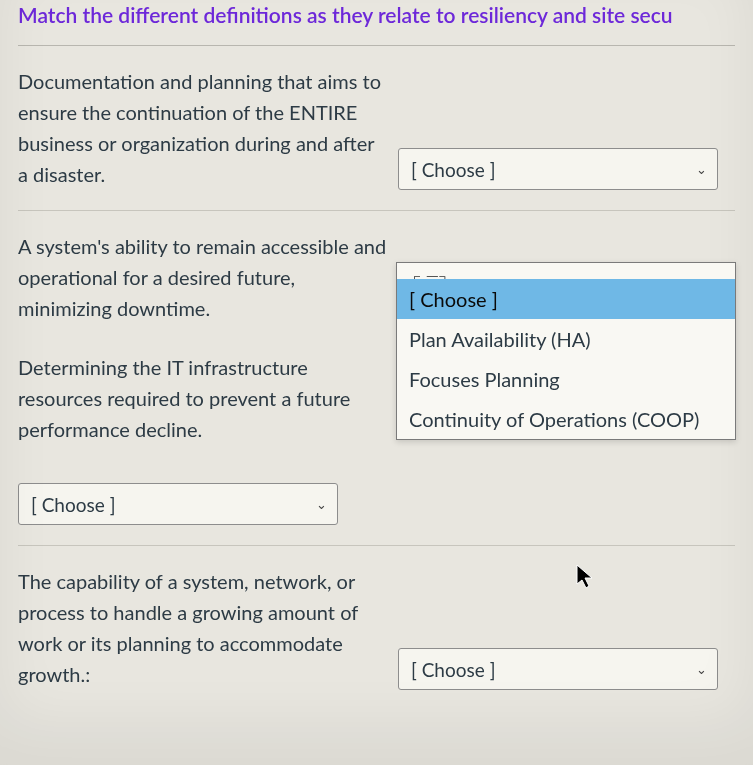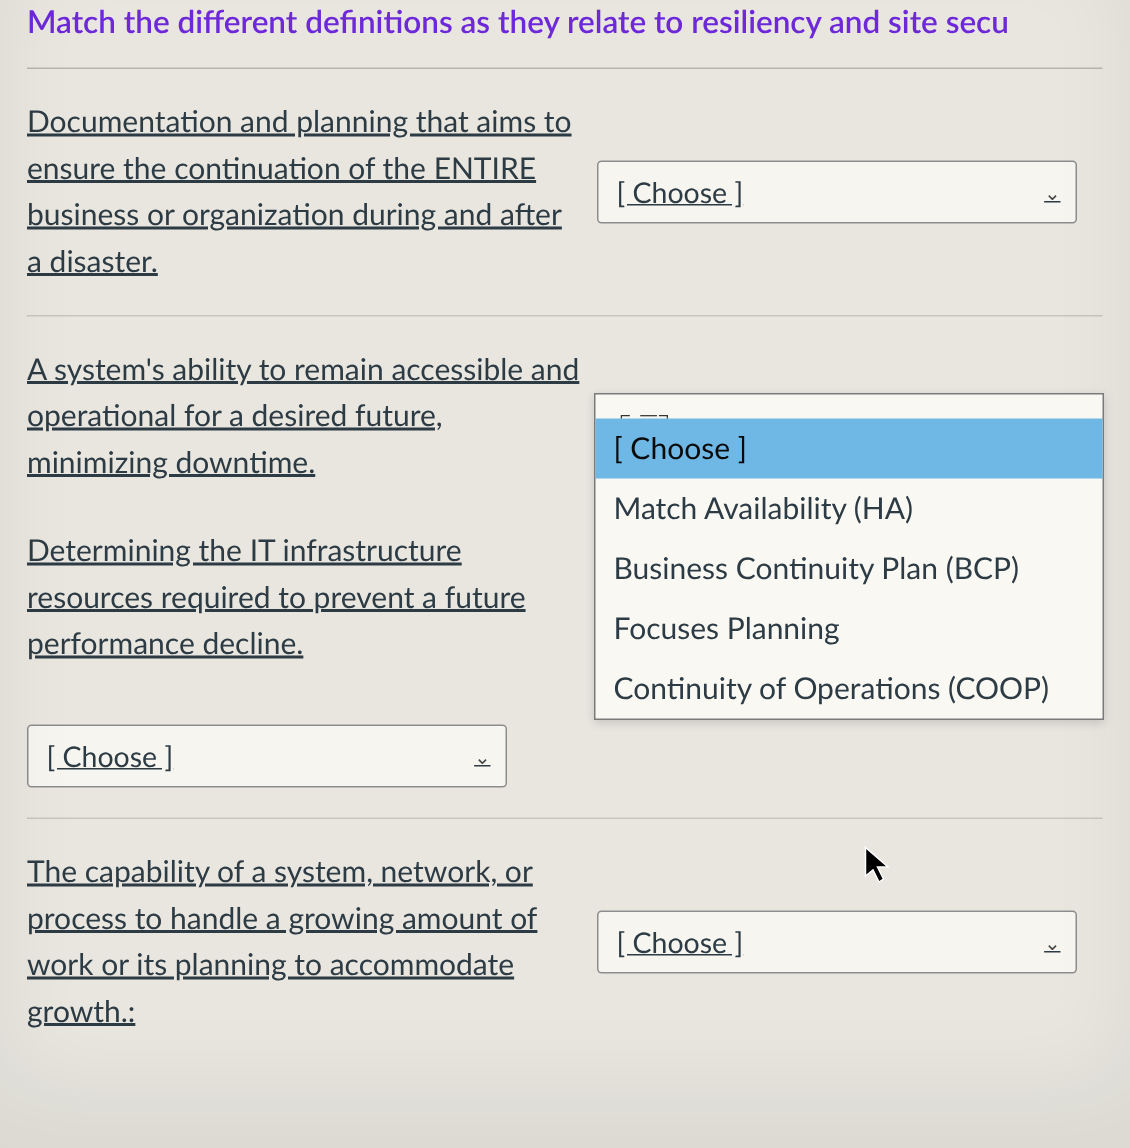--- a/index.html
+++ b/index.html
@@ -24,25 +24,24 @@
     white-space: nowrap;
     overflow: hidden;
   }
   .hr {
     border: none;
     border-top: 1px solid #b8b6af;
     margin: 0;
   }
   .row {
     display: flex;
-    align-items: center;
+    align-items: flex-end;
     padding: 20px 0 20px 0;
     border-bottom: 1px solid #c7c5bd;
     position: relative;
-    text-decoration: underline;
   }
   .row:last-of-type { border-bottom: none; }
   .prompt {
     flex: 0 0 380px;
     font-size: 20px;
     line-height: 1.55;
     color: #2d3b45;
     padding-right: 10px;
   }
   .select-wrap {
@@ -161,21 +160,20 @@
         <span class="chev">⌄</span>
       </div>
     </div>
   </div>
 
 </div>
 
 <div class="dropdown">
   <div class="peek">┌ ─┐</div>
   <div class="opt selected">[ Choose ]</div>
-  <div class="opt">Match Availability (HA)</div>
-  <div class="opt">Business Continuity Plan (BCP)</div>
+  <div class="opt">Plan Availability (HA)</div>
   <div class="opt">Focuses Planning</div>
   <div class="opt">Continuity of Operations (COOP)</div>
 </div>
 
 <svg class="cursor" width="20" height="26" viewBox="0 0 20 26">
   <path d="M1 1 L1 20 L6 16 L10 24 L13 22 L9 14 L16 14 Z" fill="#000" stroke="#fff" stroke-width="1"></path>
 </svg>
 
 </body></html>

